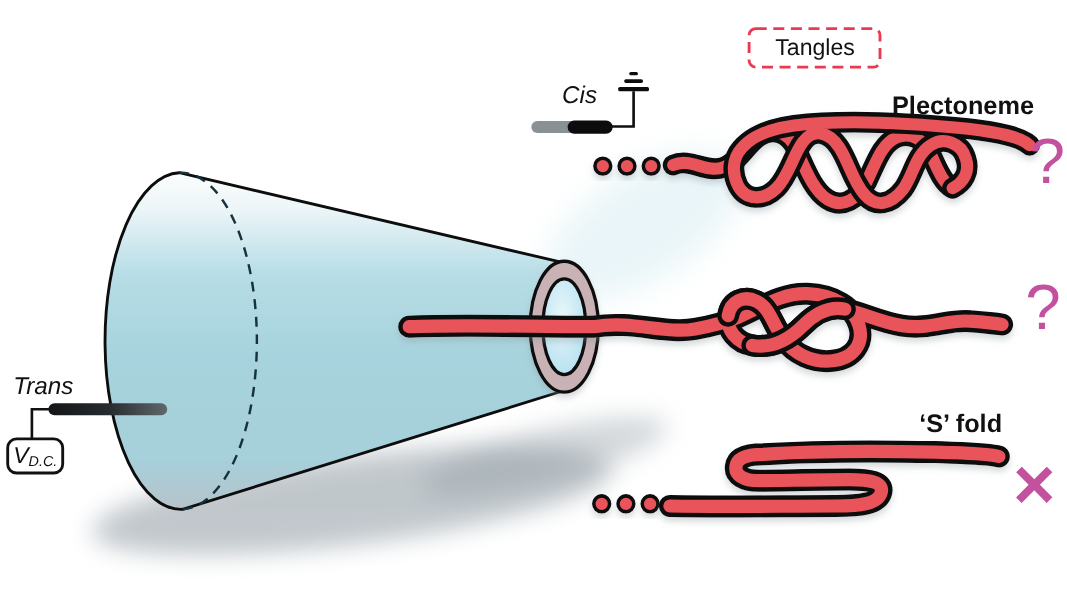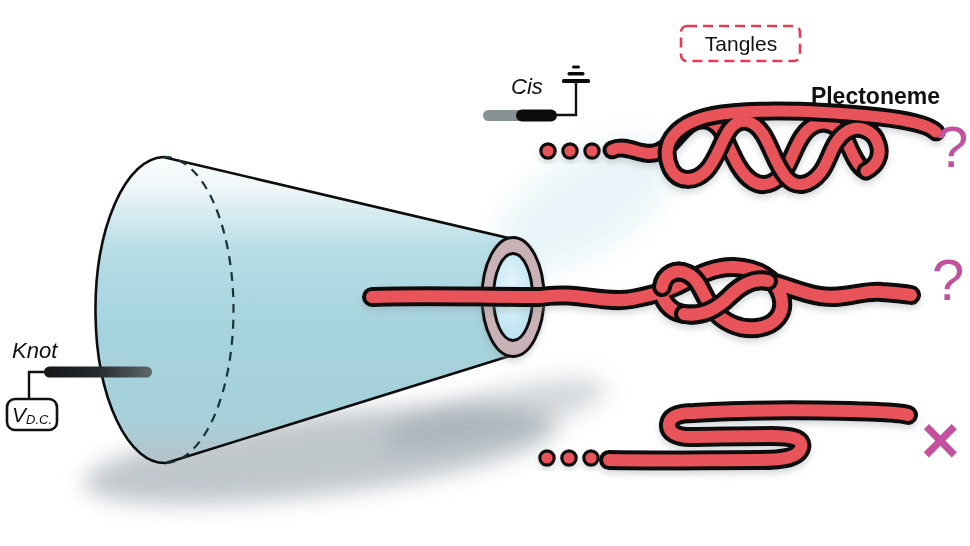--- a/index.html
+++ b/index.html
@@ -170,22 +170,23 @@
     <path class="rp-i" d="M 609,460 C 660,461 710,460 760,460 C 782,460 798,458 801,448
       C 804,438 790,436 772,436 C 740,436 710,437 690,437 C 676,437 668,432 669,424
       C 670,416 680,413 694,413 C 740,410 800,410 850,411 C 876,412 898,412 908,415"></path>
   </g>
 
   <rect x="681" y="26" width="119" height="35" rx="6" fill="#ffffff" stroke="var(--tangles-border)" stroke-width="2.6" stroke-dasharray="10 6"></rect>
 </svg>
 
   <div class="txt tangles-box-text">Tangles</div>
   <div class="txt row-label lbl-plectoneme">Plectoneme</div>
+  <div class="txt row-label lbl-sfold">‘S’ fold</div>
   <div class="txt lbl-italic lbl-cis">Cis</div>
-  <div class="txt lbl-italic lbl-trans">Knot</div>
+  <div class="txt lbl-italic lbl-trans">Trans</div>
   <div class="txt qmark q1">?</div>
   <div class="txt qmark q2">?</div>
   <div class="txt xmark">×</div>
   <div class="txt vbox-text">
     <span class="v-main">V</span>
       <span class="v-sub">D.C.</span>
   </div>
 </div>
 
 </body></html>

